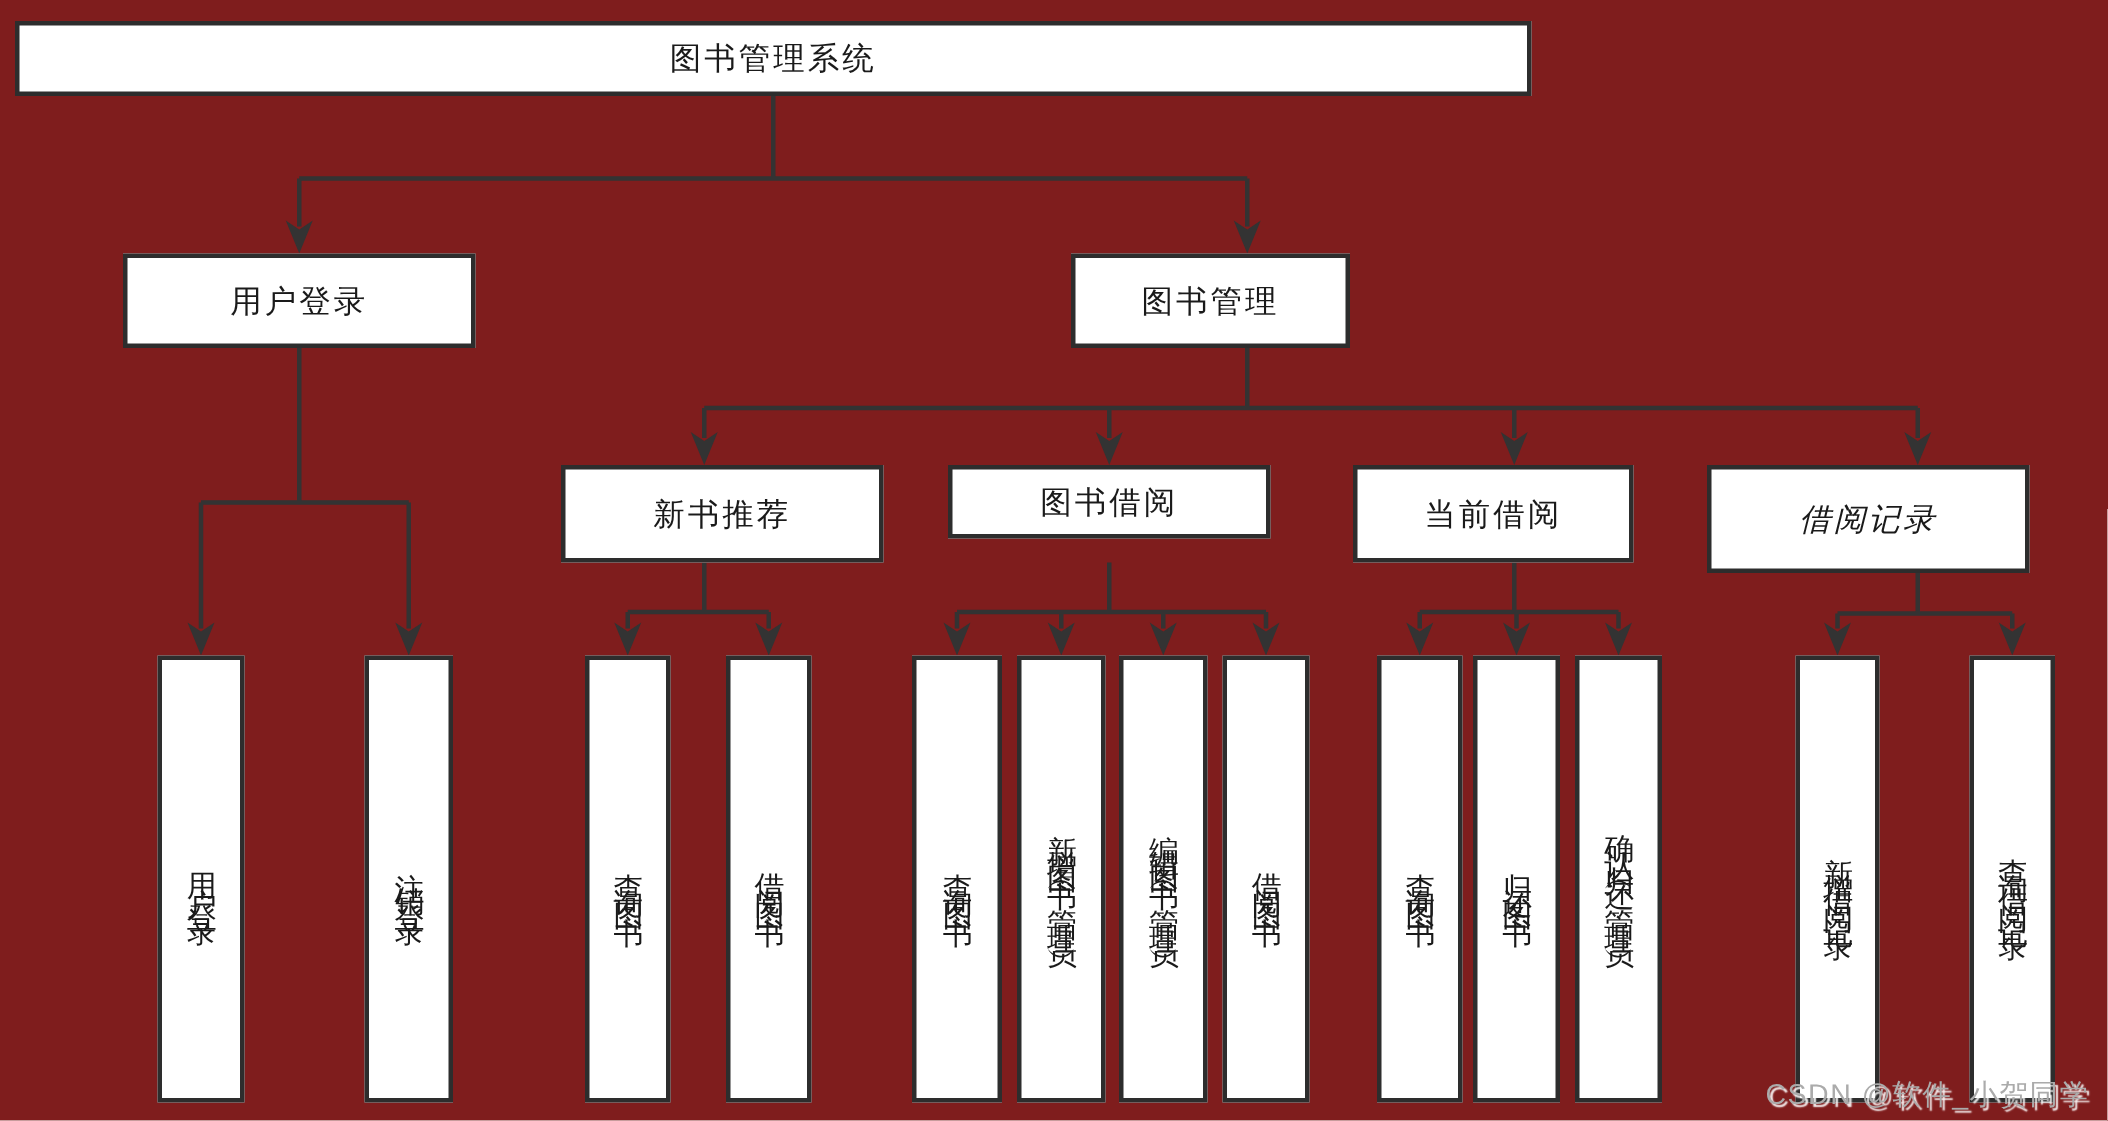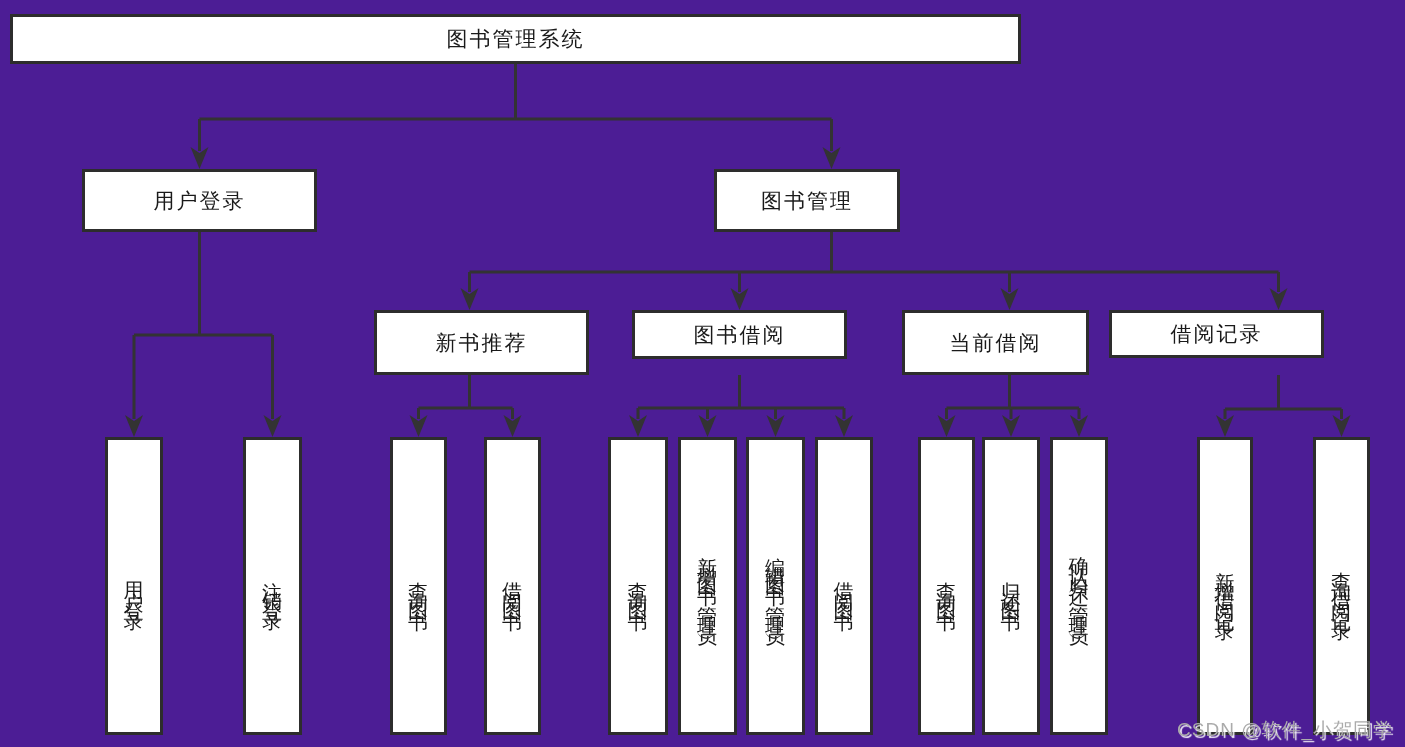--- a/index.html
+++ b/index.html
@@ -1,19 +1,19 @@
 <!DOCTYPE html>
 <html><head>
 <meta charset="utf-8">
 <style>
   html,body { margin:0; padding:0; background:#ffffff; }
   .stage {
     position:relative;
     width:1405px; height:747px;
-    background:#4c1d95;
+    background:#7f1d1d;
     font-family:"Liberation Sans","DejaVu Sans",sans-serif;
     overflow:hidden;
   }
   .node {
     position:absolute;
     box-sizing:border-box;
     background:#ffffff;
     border:3px solid #2d2d2d;
     display:flex;
     align-items:center;
@@ -103,21 +103,21 @@
 
   <div class="node" style="left:362px; top:310px; width:215px; height:65px;margin-left:12px;">
     <span>新书推荐</span>
   </div>
   <div class="node" style="left:632px; top:310px; width:215px; height:49px;">
     <span>图书借阅</span>
   </div>
   <div class="node" style="left:902px; top:310px; width:187px; height:65px;">
     <span>当前借阅</span>
   </div>
-  <div class="node" style="left:1109px; top:310px; width:215px; height:48px;">
+  <div class="node" style="left:1138px; top:310px; width:215px; height:72px;font-style:italic;">
     <span>借阅记录</span>
   </div>
 
   <div class="node leaf" style="left:105px; top:437px; width:58px; height:298px;">
     <span>用户登录</span>
   </div>
   <div class="node leaf" style="left:243px; top:437px; width:59px; height:298px;">
     <span>注销登录</span>
   </div>
 

